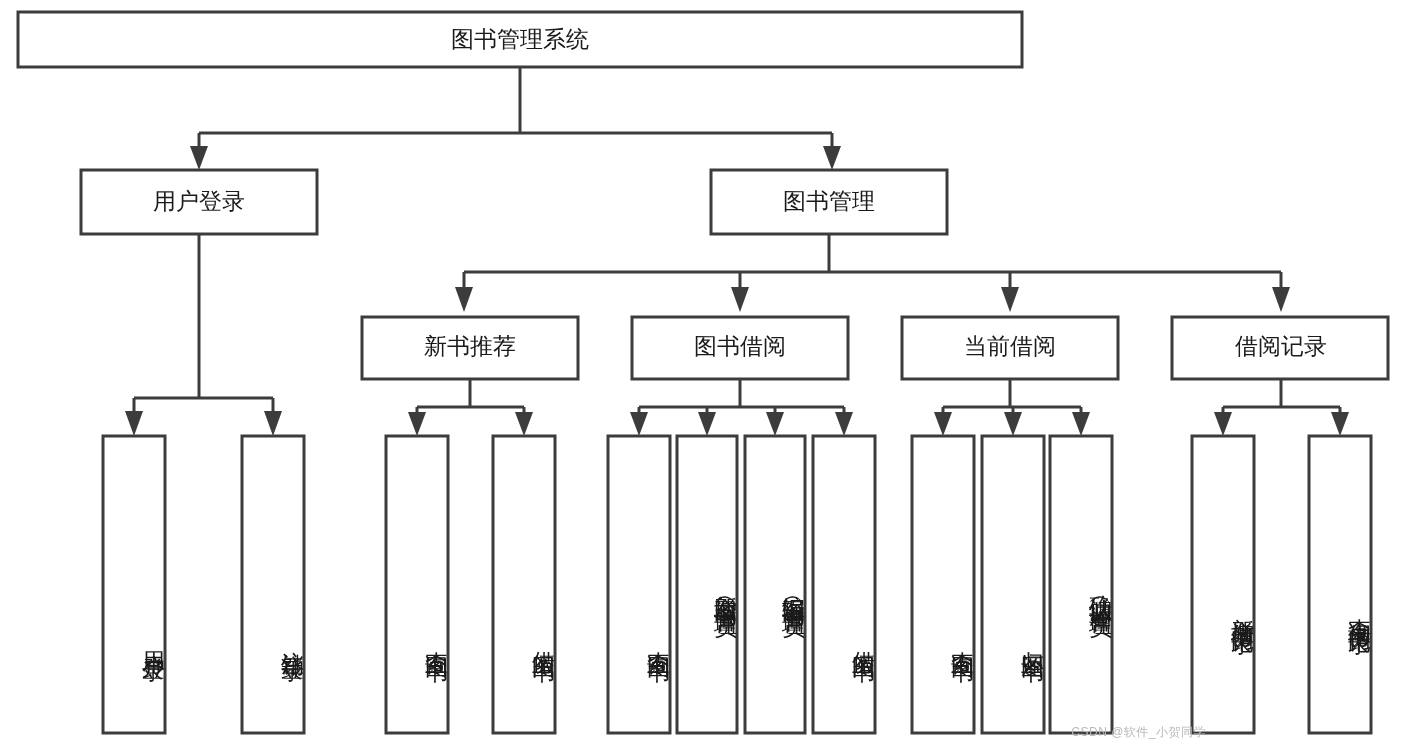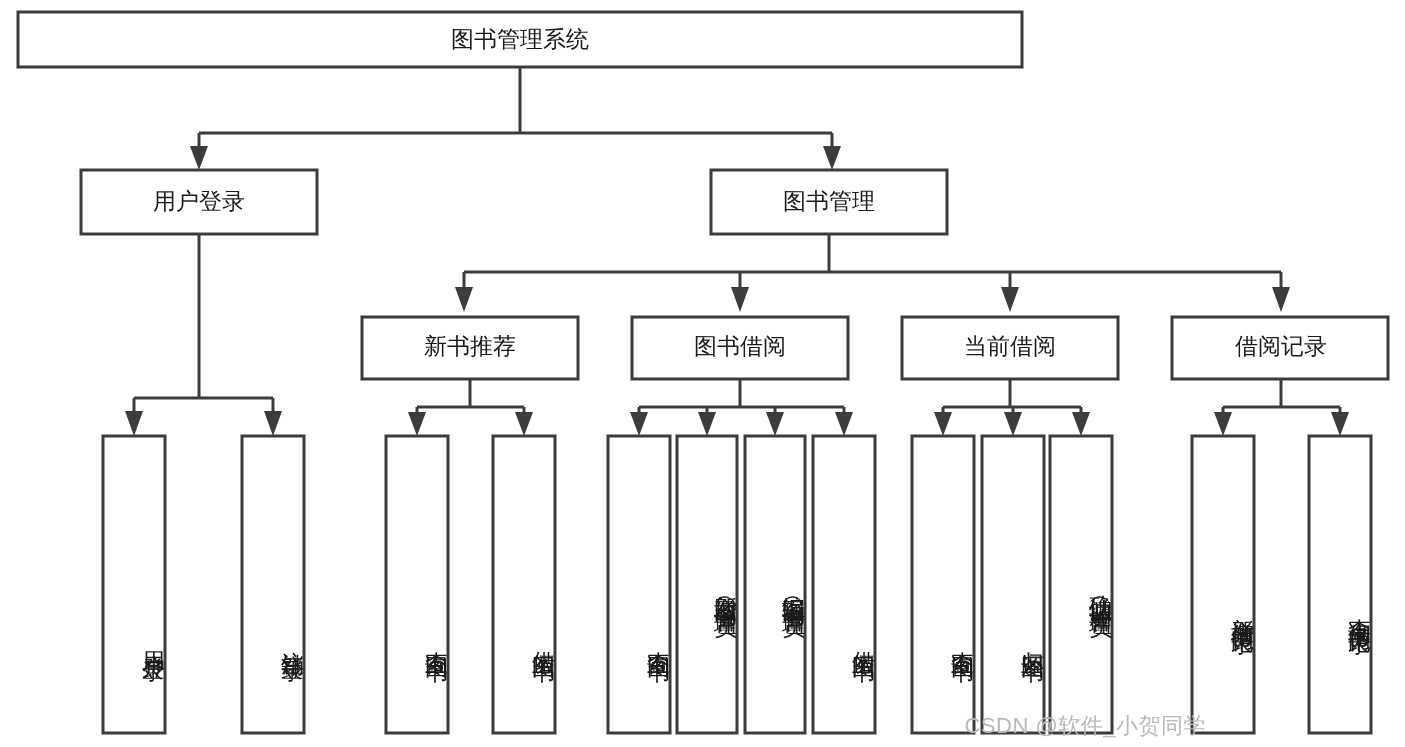--- a/index.html
+++ b/index.html
@@ -62,21 +62,21 @@
     align-items: flex-start;
     justify-content: center;
     white-space: nowrap;
     pointer-events: none;
   }
   .watermark {
     position: absolute;
     right: 12px;
     bottom: 6px;
     font-family: "Liberation Sans", "DejaVu Sans", sans-serif;
-    font-size: 22px;
+    font-size: 12px;
     color: #b9b9b9;
     white-space: nowrap;
     letter-spacing: 0.5px;
   }
 </style>
 </head>
 <body>
 
 <div id="diagram-root">
 

